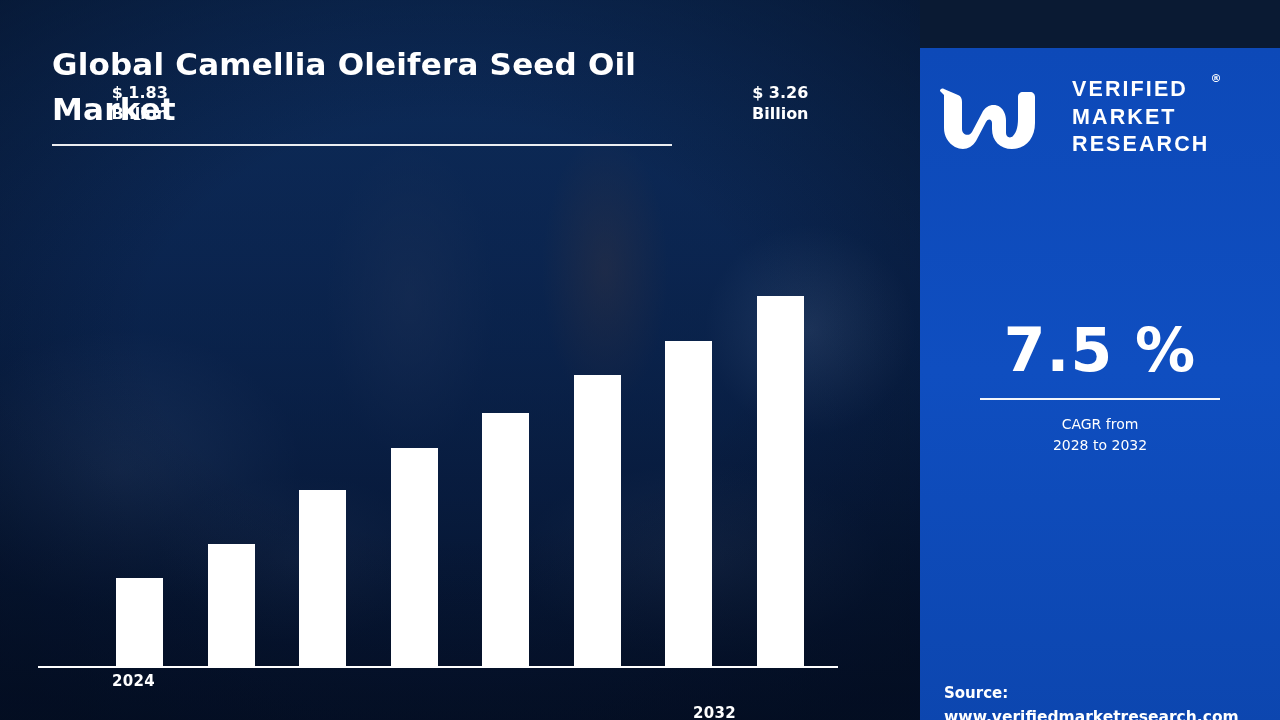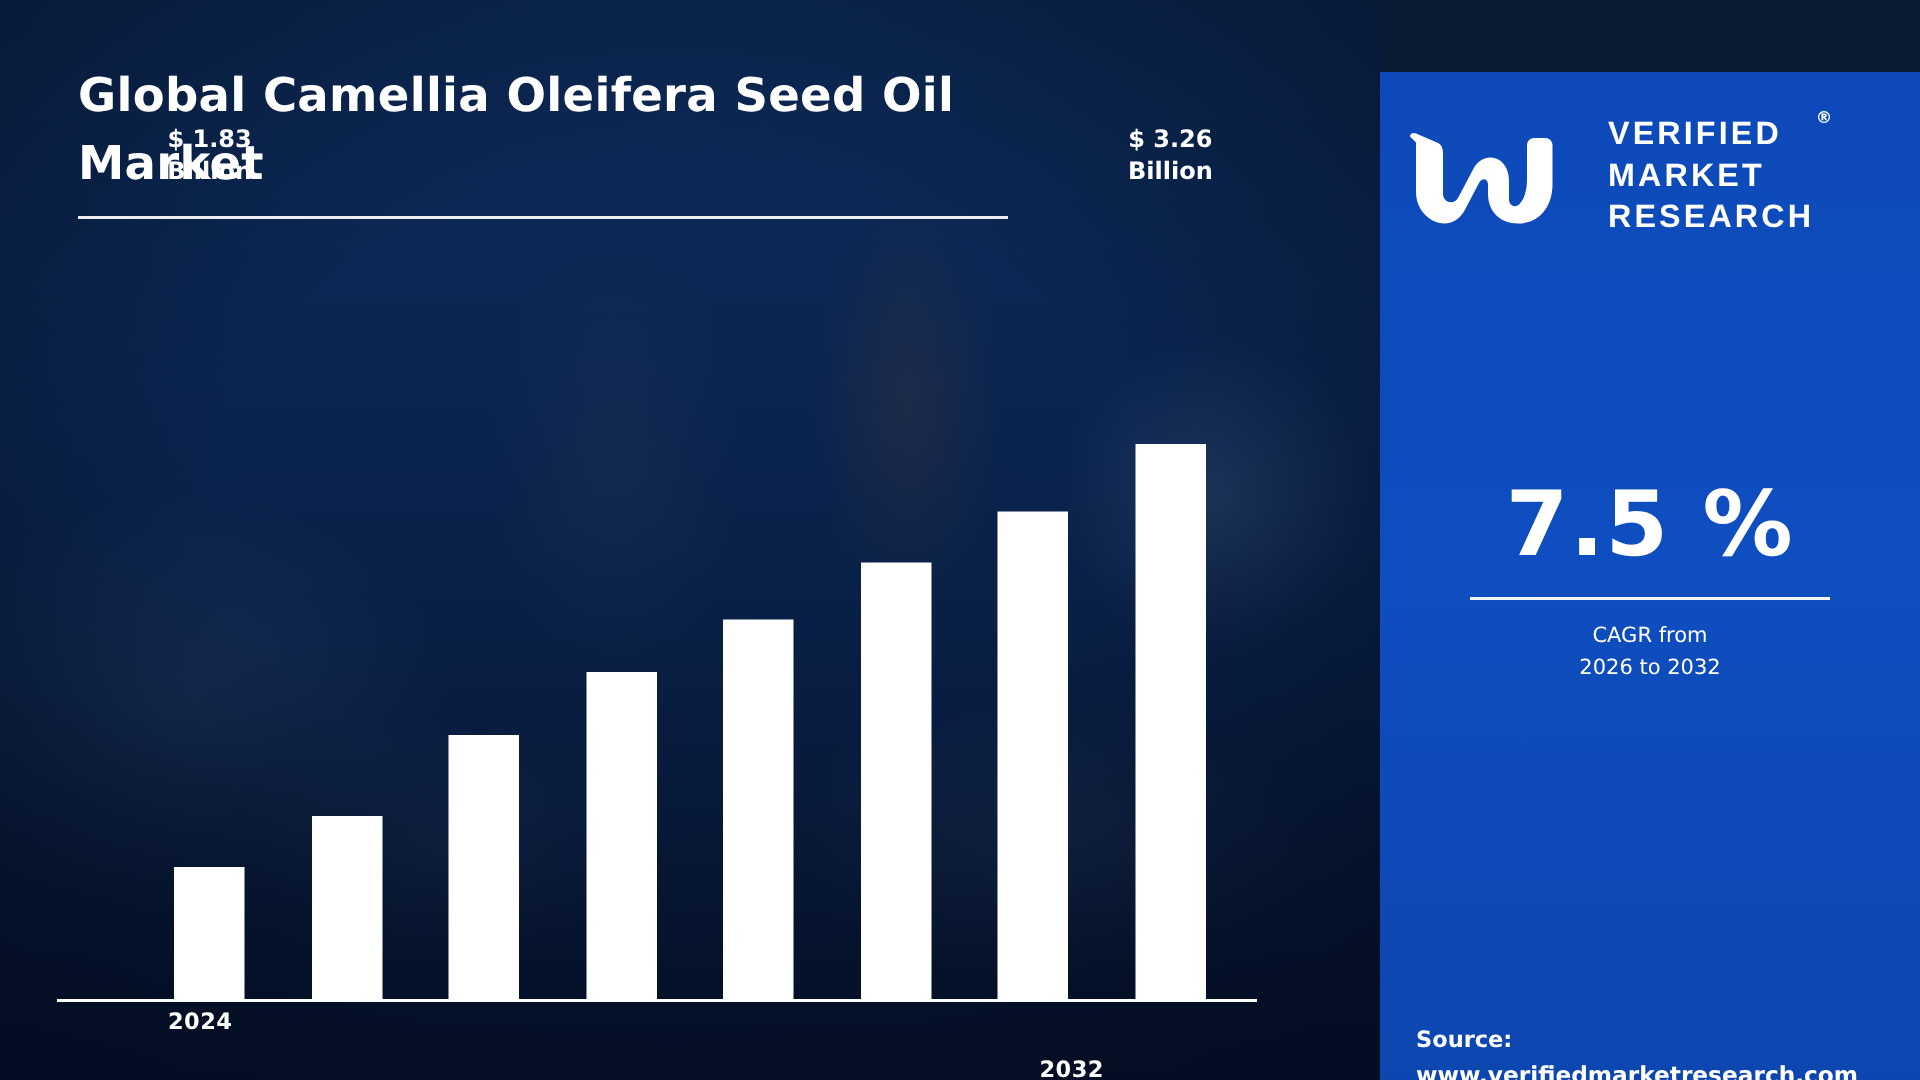--- a/index.html
+++ b/index.html
@@ -194,21 +194,21 @@
         <div class="line">RESEARCH</div>
         <span class="reg-mark">®</span>
       </div>
     </div>
 
     <div class="cagr-block">
       <div class="cagr-value">7.5 %</div>
       <div class="cagr-rule"></div>
       <div class="cagr-caption">
         <span>CAGR from</span><br>
-        <span>2026 to 2032</span>
+        <span>2028 to 2032</span>
       </div>
     </div>
 
     <div class="source-block">
       <div class="source-label">Source:</div>
       <div class="source-url">www.verifiedmarketresearch.com</div>
     </div>
 
   </div>
 </div>

